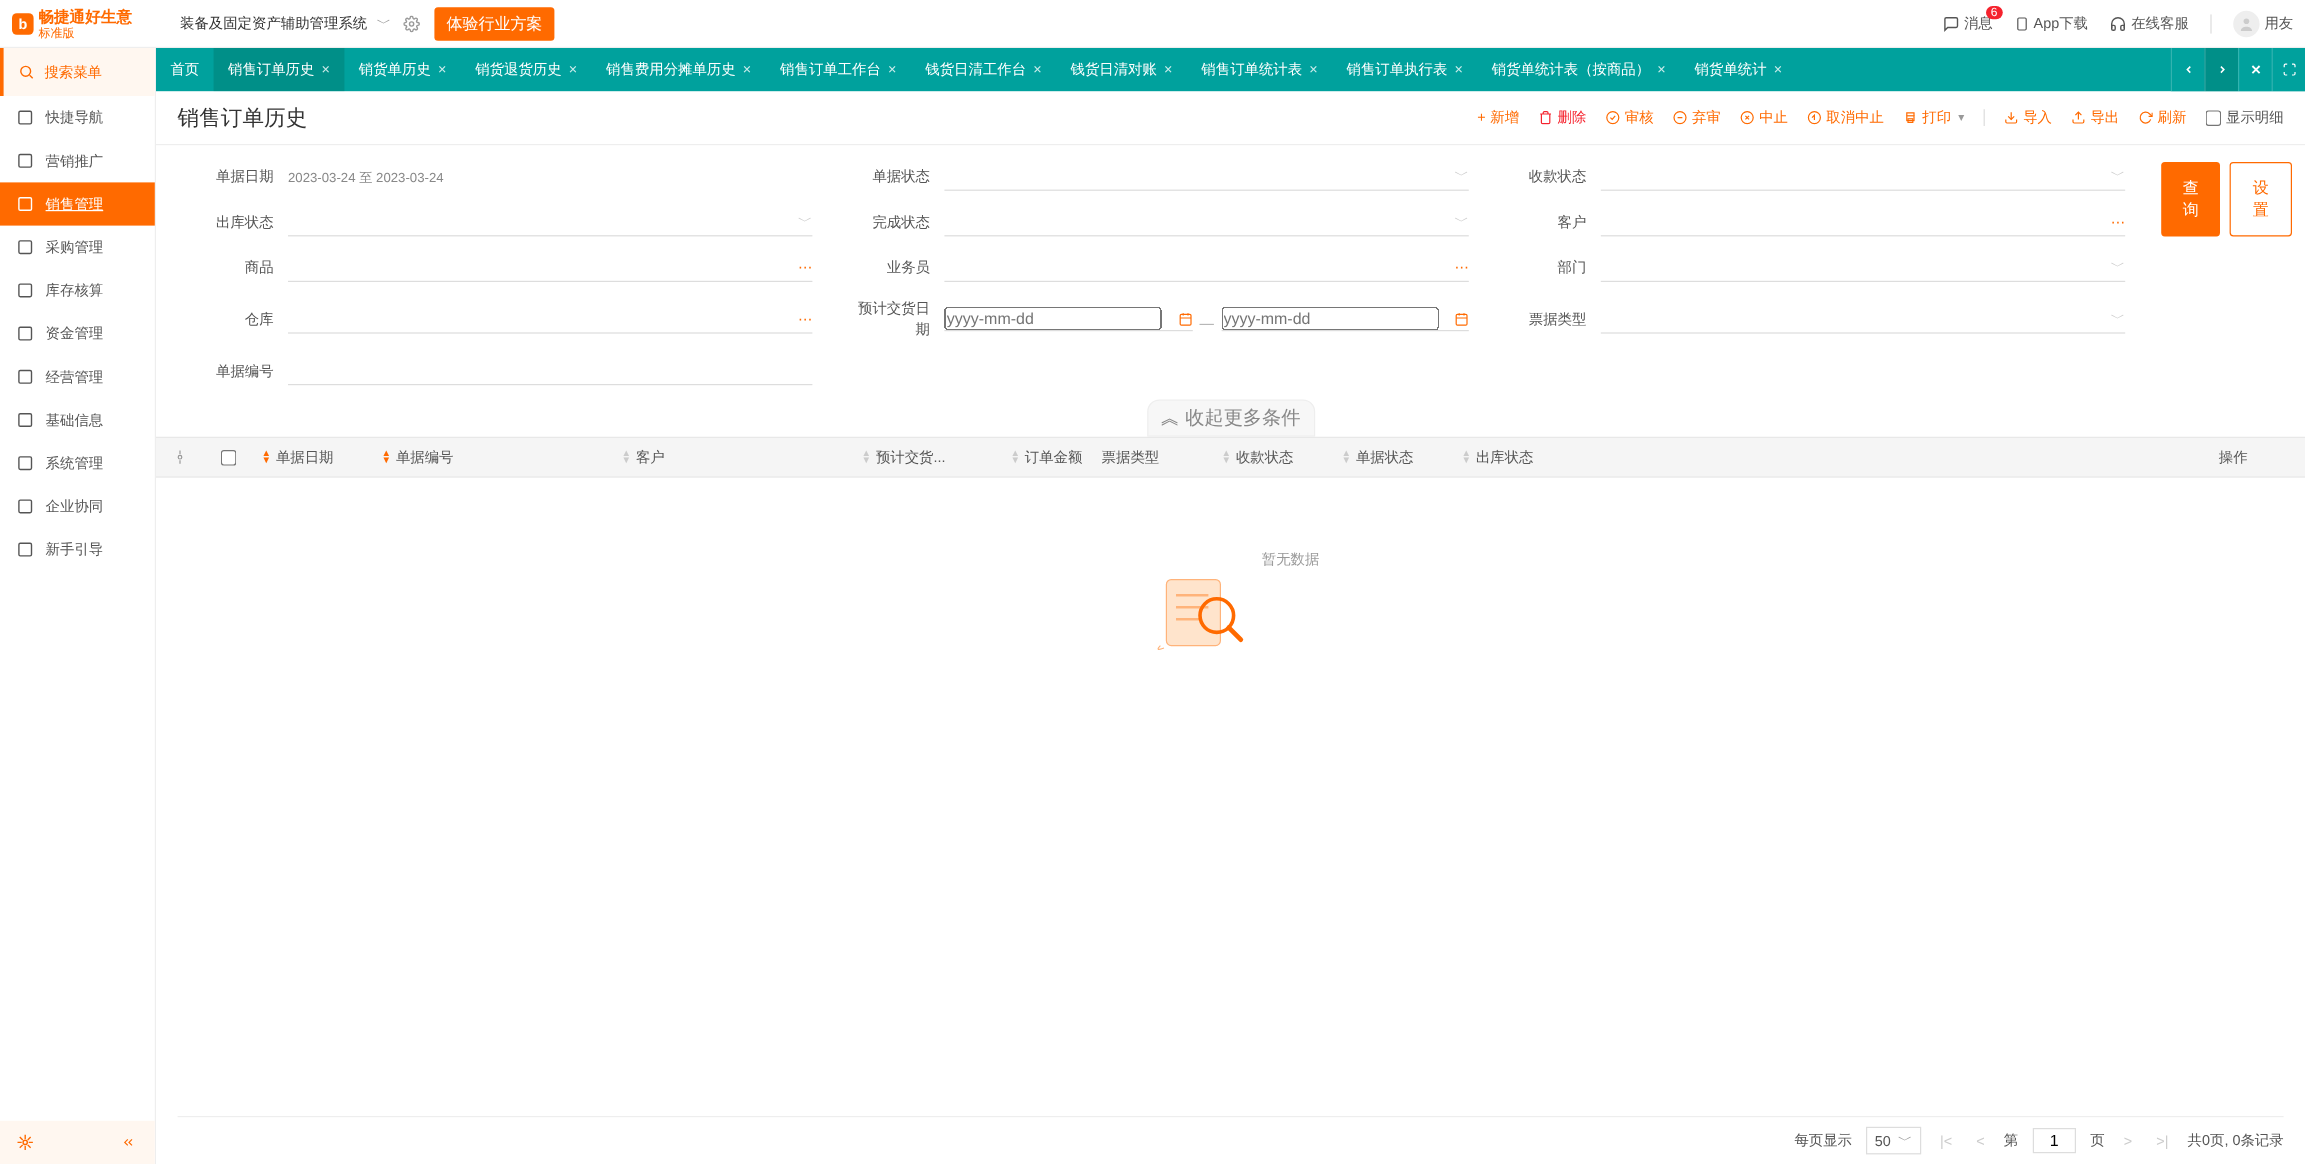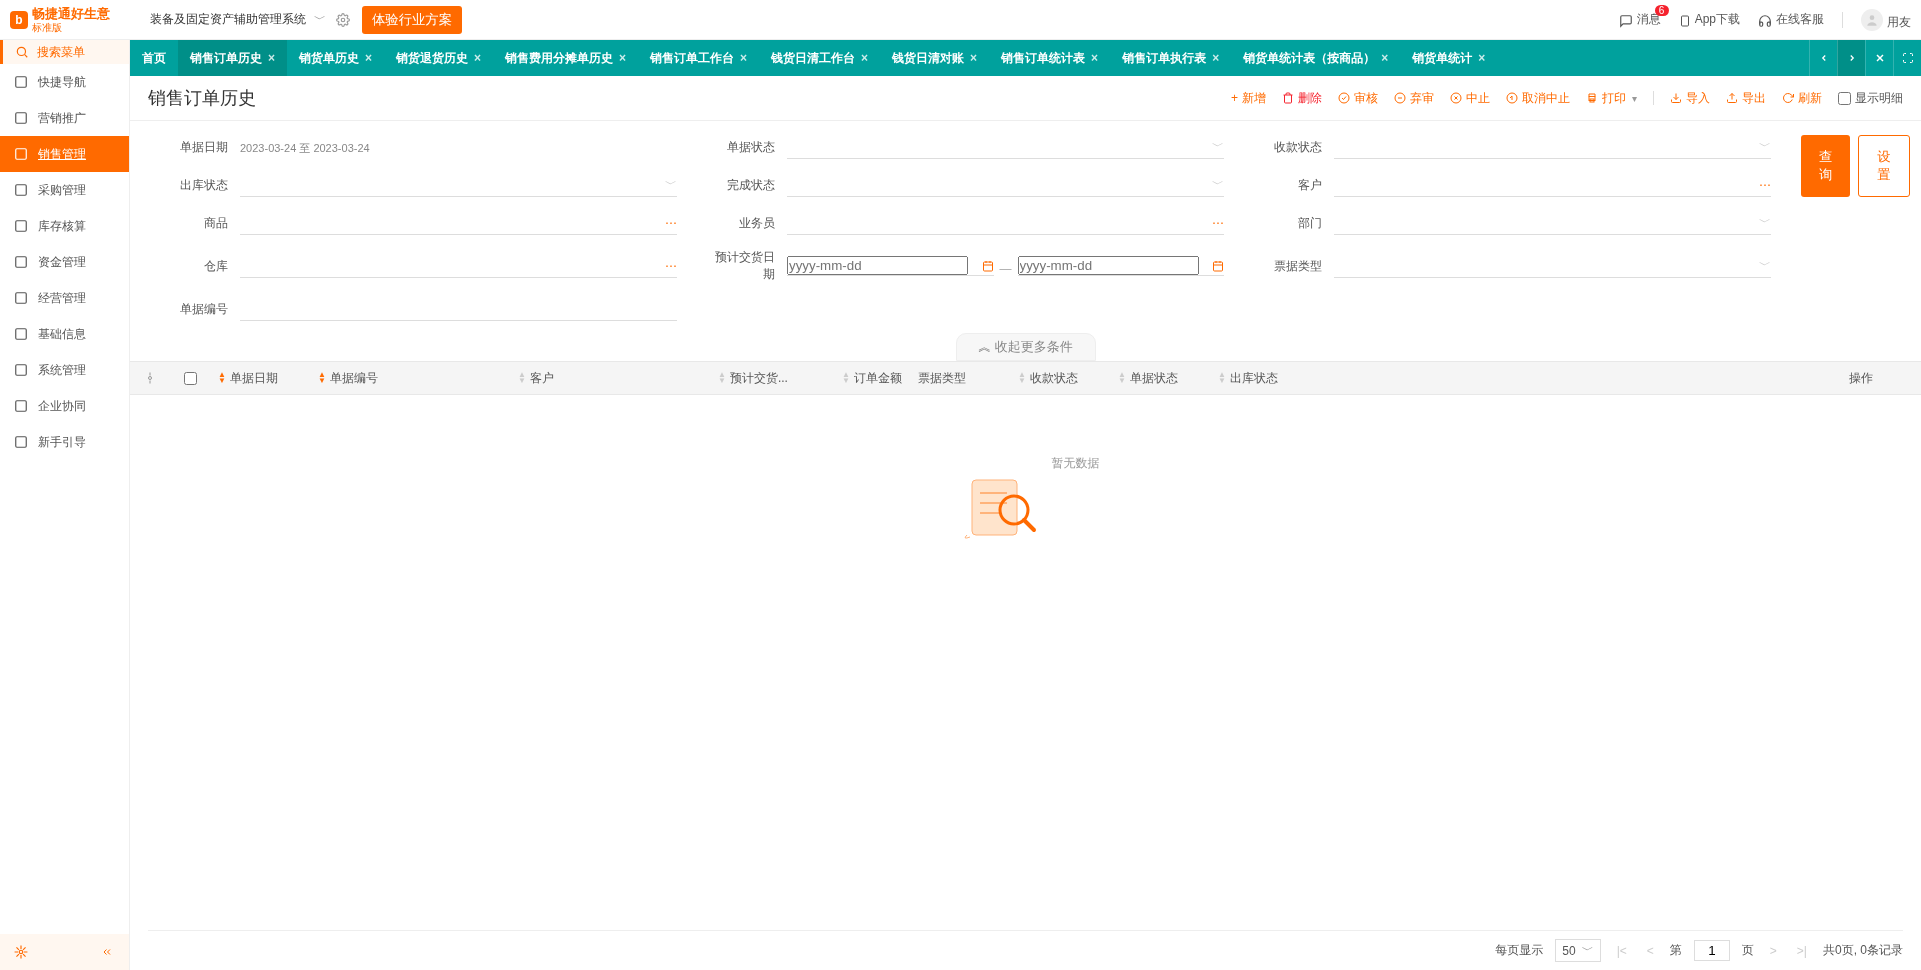--- a/index.html
+++ b/index.html
@@ -10,42 +10,42 @@
 .top-header { height: 40px; display: flex; align-items: center; padding: 0 10px; border-bottom: 1px solid #eee; }
 .logo-area { display: flex; align-items: center; width: 120px; }
 .logo-icon { width: 18px; height: 18px; background: #ff6a00; border-radius: 4px; margin-right: 4px; display:flex; align-items:center; justify-content:center; color:#fff; font-weight:bold;}
 .logo-text { color: #ff6a00; font-weight: bold; font-size: 13px; }
 .logo-sub { color: #ff6a00; font-size: 10px; margin-top: -2px;}
 .sys-select { margin-left: 20px; display: flex; align-items: center; gap: 8px; }
 .chev { color: #999; }
 .gear-icon { color: #999; cursor: pointer; }
 .btn-orange { background: #ff6a00; color: #fff; border: none; padding: 5px 10px; border-radius: 3px; cursor: pointer; margin-left: 12px; }
 .header-right { margin-left: auto; display: flex; align-items: center; gap: 18px; }
-.hitem { display: flex; align-items: flex-end; gap: 4px; color: #555; cursor: pointer; position: relative;}
+.hitem { display: flex; align-items: center; gap: 4px; color: #555; cursor: pointer; position: relative;}
 .badge { position: absolute; top: -6px; right: -8px; background: #f5222d; color: #fff; border-radius: 8px; font-size: 10px; padding: 0 4px; min-width: 14px; text-align: center;}
 .avatar { width: 22px; height: 22px; background: #eee; border-radius: 50%; display: flex; align-items: center; justify-content: center; color:#aaa;}
 .vdiv { width: 1px; height: 16px; background: #ddd; }
 
 
 .body { flex: 1; display: flex; min-height: 0; }
 
 
 .sidebar { width: 130px; background: #fff; border-right: 1px solid #eee; display: flex; flex-direction: column; }
-.side-search { height: 24px; display: flex; align-items: center; gap: 8px; padding: 0 12px; color: #ff6a00; cursor: pointer; background:#fff7f0; border-left:3px solid #ff6a00;}
+.side-search { height: 40px; display: flex; align-items: center; gap: 8px; padding: 0 12px; color: #ff6a00; cursor: pointer; background:#fff7f0; border-left:3px solid #ff6a00;}
 .side-item { height: 36px; display: flex; align-items: center; gap: 10px; padding: 16px 14px; color: #555; cursor: pointer; }
 .side-item.active { background: #ff6a00; color: #fff; text-decoration: underline; }
 .side-item .sicon { width: 14px; height: 14px; display: inline-flex; align-items: center; justify-content: center; }
 .side-spacer { flex: 1; }
 .side-footer { height: 36px; display: flex; justify-content: space-between; align-items: center; padding: 0 14px; color:#ff6a00; background:#fff7f0;}
 
 
 .main { flex: 1; display: flex; flex-direction: column; min-width: 0; }
 
 
-.tabs { height: 36px; background: #00a19d; display: flex; align-items: stretch; color: #fff; font-size: 12px; font-weight: bold; }
+.tabs { height: 36px; background: #00a19d; display: flex; align-items: stretch; color: #fff; font-size: 12px; }
 .tab { display: flex; align-items: center; padding: 0 12px; cursor: pointer; white-space: nowrap; gap:6px;}
 .tab.active { background: #008f88; }
 .tab .close { opacity: 0.8; cursor: pointer; }
 .tabs-ctrl { margin-left: auto; display: flex; }
 .tabs-ctrl .tb { width: 28px; display: flex; align-items: center; justify-content: center; cursor: pointer; border-left: 1px solid rgba(255,255,255,0.2); background:#00a19d;}
 .tabs-ctrl .tb svg { stroke:#fff; }
 
 
 .page-head { display: flex; align-items: center; padding: 10px 18px; border-bottom: 1px solid #eee; }
 .page-title { font-size: 18px; color: #333; }
@@ -71,21 +71,21 @@
 .date-opts span { color: #888; cursor:pointer; padding:1px 4px;}
 .date-opts span.sel { background:#ff6a00; color:#fff; border-radius: 8px; padding:1px 8px;}
 .date-range { font-size:11px; color:#888; margin-top:2px;}
 .date-pair { display:flex; align-items:flex-end; gap:6px; flex:1;}
 .date-pair .din { flex:1; border-bottom:1px solid #ddd; display:flex; align-items:center;}
 .date-pair .sep { color:#aaa;}
 .date-pair .cal { margin-left:auto; color:#ff6a00;}
 .filter-actions { display:flex; gap:8px;}
 .qbtn { background:#ff6a00; color:#fff; border:none; padding:4px 18px; border-radius:3px; cursor:pointer;}
 .sbtn { background:#fff; color:#ff6a00; border:1px solid #ff6a00; padding:3px 18px; border-radius:3px; cursor:pointer;}
-.collapse-bar { text-align:center; padding:4px 0; font-size:13px; color:#888; cursor:pointer; background:#f7f7f7; border:1px solid #eee; border-radius: 10px 10px 0 0; margin: 6px auto 0; width: 140px;}
+.collapse-bar { text-align:center; padding:4px 0; font-size:16px; color:#888; cursor:pointer; background:#f7f7f7; border:1px solid #eee; border-radius: 10px 10px 0 0; margin: 6px auto 0; width: 140px;}
 
 
 .table-head { display:flex; background:#f5f5f5; border-top:1px solid #e8e8e8; border-bottom:1px solid #e8e8e8; height:34px; align-items:center;}
 .th { display:flex; align-items:center; gap:4px; padding: 0 8px; color:#555; border-right:0px solid #e8e8e8; height:100%; font-size:12px;}
 .th.gear { width:40px; justify-content:center;}
 .th.chkcol { width:40px; justify-content:center;}
 .sort-ic { display:inline-flex; flex-direction:column; line-height:6px; color:#ccc; font-size:8px;}
 .sort-ic.orange { color:#ff6a00;}
 .th.flex { flex:1;}
 .th.w80 { width:80px;} .th.w100 { width:100px;} .th.w200 {width:200px;} .th.right { justify-content:flex-end;}

